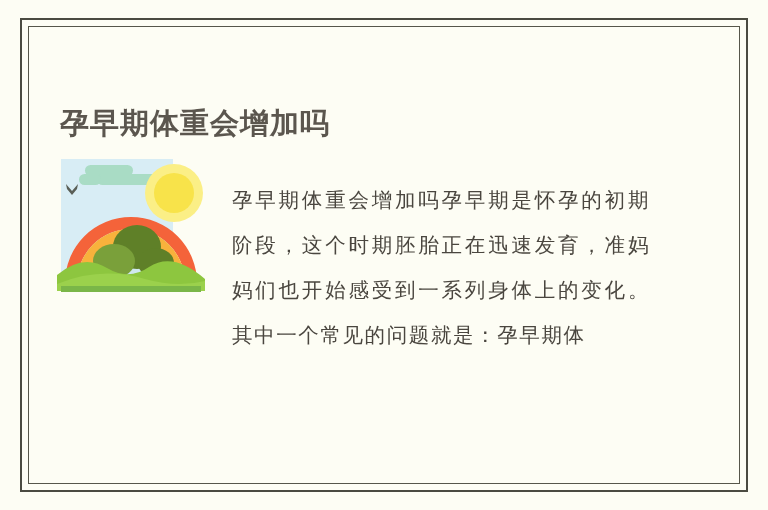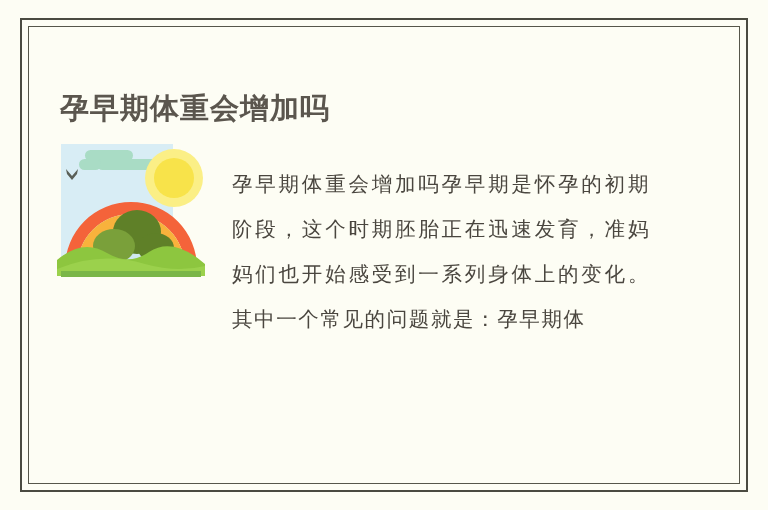--- a/index.html
+++ b/index.html
@@ -39,21 +39,21 @@
     width: 712px;
     height: 458px;
     border: 1px solid #56564a;
     box-sizing: border-box;
   }
 
   
   .content {
     position: absolute;
     left: 28px;
-    top: 26px;
+    top: 41px;
     width: 712px;
     height: 458px;
     box-sizing: border-box;
   }
 
   .page-title {
     position: absolute;
     left: 32px;
     top: 46px;
     font-size: 29px;
@@ -86,21 +86,21 @@
     width: 148px;
     height: 148px;
   }
 
   
   .article-text {
     position: absolute;
     left: 175px;
     top: 2px;
     width: 418px;
-    font-family: Liberation Mono, monospace;
+    font-family: Liberation Serif, serif;
     font-size: 20.5px;
     line-height: 45px;
     letter-spacing: 1.6px;
     color: #4a463f;
     text-align: justify;
     word-break: break-all;
   }
 </style>
 </head>
 <body>

